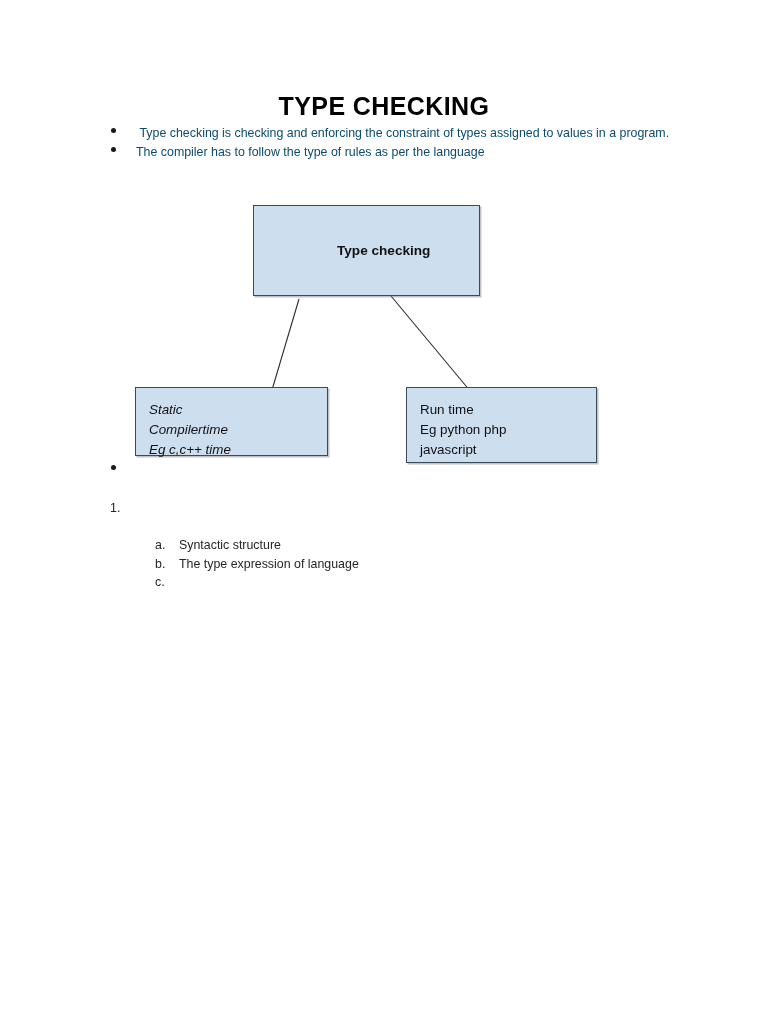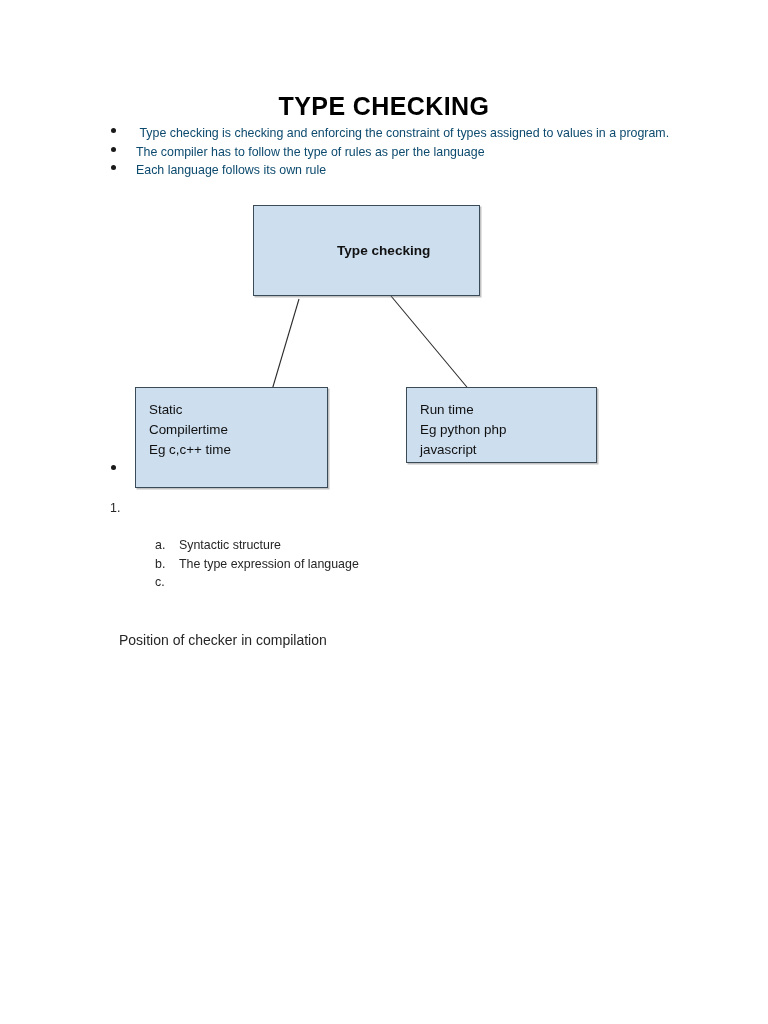--- a/index.html
+++ b/index.html
@@ -113,21 +113,22 @@
     font-size: 13.6px;
     font-weight: bold;
     color: #111111;
     white-space: nowrap;
   }
 
   .node-static {
     left: 135px;
     top: 387px;
     width: 193px;
-    height: 101px;
+    height: 69px;
+    font-style: italic;
   }
   .node-runtime {
     left: 406px;
     top: 387px;
     width: 191px;
     height: 76px;
   }
   .node-leaf .node-lines {
     position: absolute;
     left: 13px;
@@ -203,24 +204,20 @@
   <div class="doc-title">TYPE CHECKING</div>
 
   <div class="bullet-list">
     <div class="bullet-row">
       <span class="dot"></span>
       <span class="btext"> Type checking is checking and enforcing the constraint of types assigned to values in a program.</span>
     </div>
     <div class="bullet-row">
       <span class="dot"></span>
       <span class="btext">The compiler has to follow the type of rules as per the language</span>
-    </div>
-    <div class="bullet-row">
-      <span class="dot"></span>
-      <span class="btext">Each language follows its own rule</span>
     </div>
   </div>
 
   <div class="orphan-bullet"></div>
 
   <div class="diagram">
 
     <svg class="connector-svg" viewBox="0 0 768 500">
       <line x1="299" y1="299" x2="272" y2="390" stroke="#2b2b2b" stroke-width="1.1"></line>
       <line x1="391" y1="296" x2="471" y2="392" stroke="#2b2b2b" stroke-width="1.1"></line>
@@ -261,15 +258,14 @@
     </div>
     <div class="sub-item">
       <span class="marker">b.</span>
       <span>The type expression of language</span>
     </div>
     <div class="sub-item">
       <span class="marker">c.</span>
     </div>
   </div>
 
-  <div class="section-caption">Position of checker in compilation</div>
 
 </div>
 
 </body></html>

